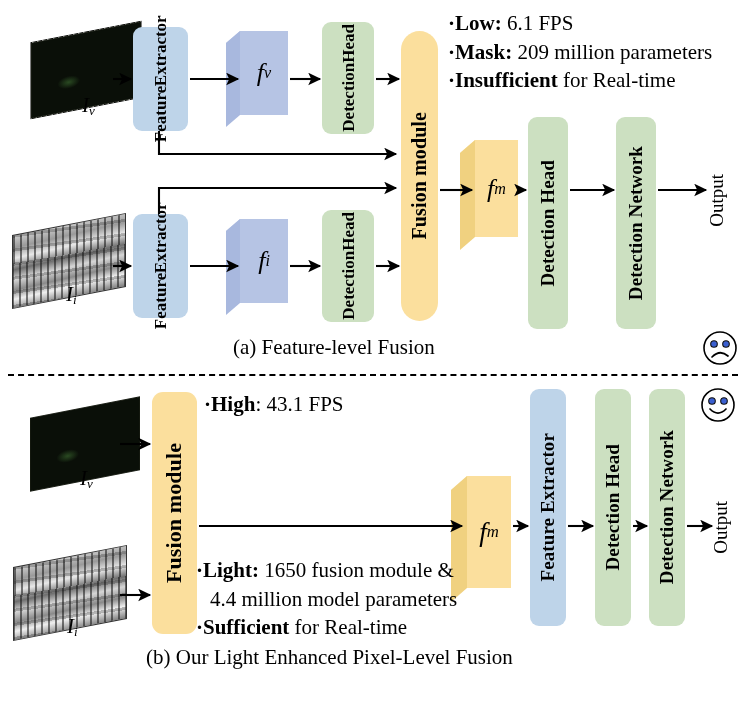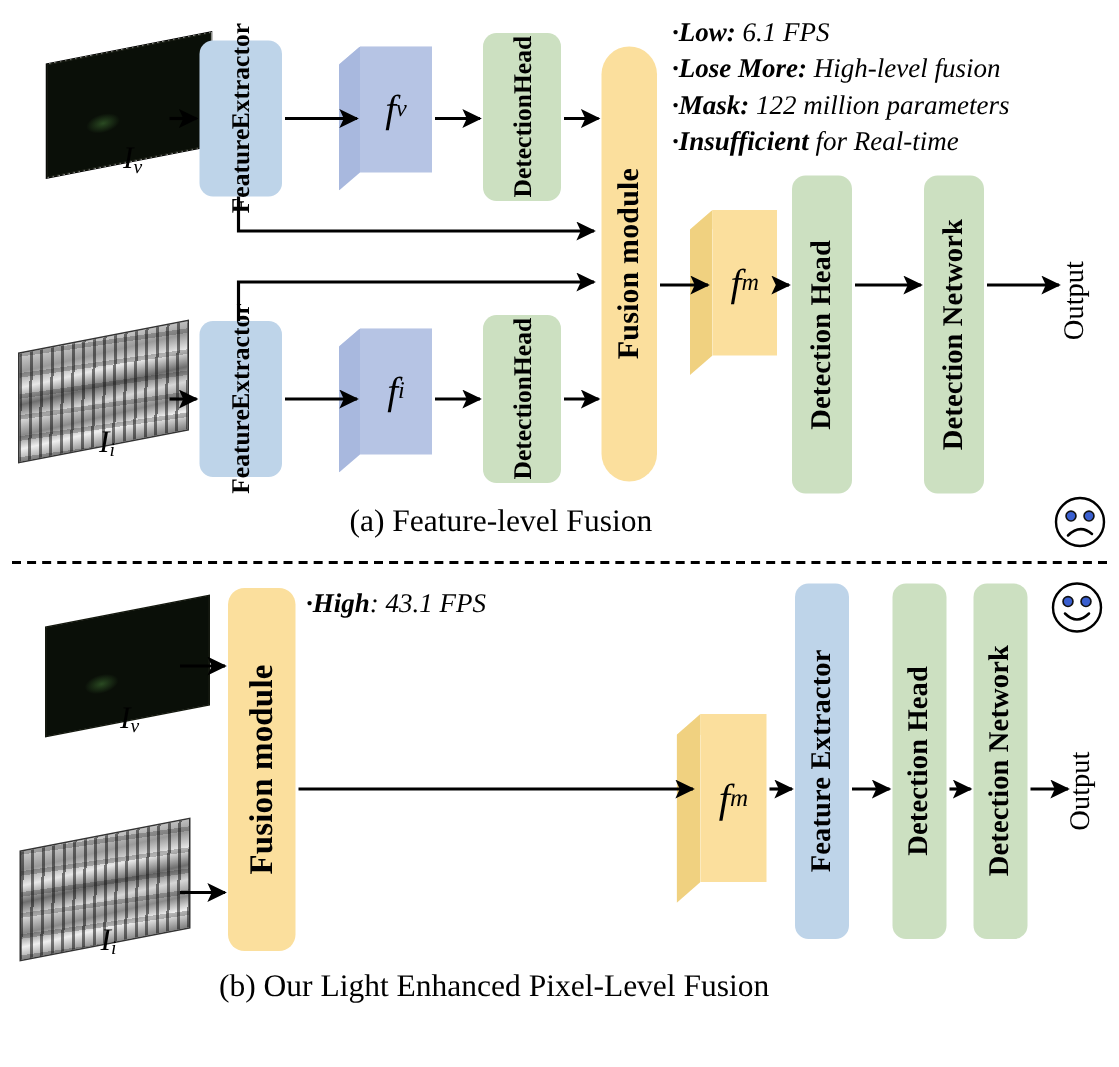--- a/index.html
+++ b/index.html
@@ -32,21 +32,21 @@
   .slab .side{position:absolute;left:0;top:0;}
   .slab .toplid{position:absolute;left:0;top:0;}
   .slab .sym{position:absolute;display:flex;align-items:center;justify-content:center;
              font-style:italic;font-family:"Liberation Serif","DejaVu Serif",serif;}
   .sym sub{font-size:.62em;font-style:italic;vertical-align:-0.22em;}
 
   
   svg.lines{position:absolute;left:0;top:0;width:746px;height:711px;pointer-events:none;}
 
   
-  .txtblk{position:absolute;font-size:18px;line-height:1.36;white-space:nowrap;font-style:italic;}
+  .txtblk{position:absolute;font-size:21px;line-height:1.36;white-space:nowrap;}
   .txtblk .b{font-weight:bold;}
   .dot{font-weight:bold;}
 
   
   .caption{position:absolute;font-size:21px;white-space:nowrap;font-family:Liberation Serif, serif;}
 
   
   .imgskew{position:absolute;transform:skewY(-11deg);}
   .imglabel{position:absolute;font-style:italic;font-size:21px;}
   .imglabel sub{font-size:.62em;vertical-align:-0.25em;font-style:italic;}
@@ -159,24 +159,21 @@
   <div class="abs" style="left:702px;top:155px;width:30px;height:90px;
               display:flex;align-items:center;justify-content:center;">
     <span style="writing-mode:vertical-rl;transform:rotate(180deg);font-size:19px;white-space:nowrap;">Output</span>
   </div>
 
   <div class="txtblk" style="left:448px;top:9px;">
     <div>
       <span class="dot">·</span><span class="b">Low:</span><span> 6.1 FPS</span>
     </div>
     <div>
-      <span class="dot">·</span><span class="b">Lose More:</span><span> High-level fusion</span>
-    </div>
-    <div>
-      <span class="dot">·</span><span class="b">Mask:</span><span> 122 million parameters</span>
+      <span class="dot">·</span><span class="b">Mask:</span><span> 209 million parameters</span>
     </div>
     <div>
       <span class="dot">·</span><span class="b">Insufficient</span><span> for Real-time</span>
     </div>
   </div>
 
   <div class="caption" style="left:233px;top:335px;">(a)  Feature-level Fusion</div>
 
   <div class="face-emoji" style="left:702px;top:330px;width:36px;height:36px;">
     <svg width="36" height="36" viewBox="0 0 36 36">
@@ -238,20 +235,31 @@
               display:flex;align-items:center;justify-content:center;">
     <span style="writing-mode:vertical-rl;transform:rotate(180deg);font-size:19px;white-space:nowrap;">Output</span>
   </div>
 
   <div class="txtblk" style="left:204px;top:390px;">
     <div>
       <span class="dot">·</span><span class="b">High</span><span>: 43.1 FPS</span>
     </div>
   </div>
 
+  <div class="txtblk" style="left:196px;top:556px;">
+    <div>
+      <span class="dot">·</span><span class="b">Light:</span><span> 1650 fusion module &amp;</span>
+    </div>
+    <div style="padding-left:14px;">
+      <span>4.4 million model parameters</span>
+    </div>
+    <div>
+      <span class="dot">·</span><span class="b">Sufficient</span><span> for Real-time</span>
+    </div>
+  </div>
 
   <div class="caption" style="left:146px;top:645px;">(b) Our Light Enhanced Pixel-Level Fusion</div>
 
   <div class="face-emoji" style="left:700px;top:387px;width:36px;height:36px;">
     <svg width="36" height="36" viewBox="0 0 36 36">
       <circle cx="18" cy="18" r="16" fill="#ffffff" stroke="#000" stroke-width="1.6"></circle>
       <circle cx="12" cy="14" r="3.3" fill="#3a5fd0" stroke="#111" stroke-width="1.1"></circle>
       <circle cx="24" cy="14" r="3.3" fill="#3a5fd0" stroke="#111" stroke-width="1.1"></circle>
       <path d="M10 22 Q18 30 26 22" fill="none" stroke="#000" stroke-width="1.7" stroke-linecap="round"></path>
     </svg>

